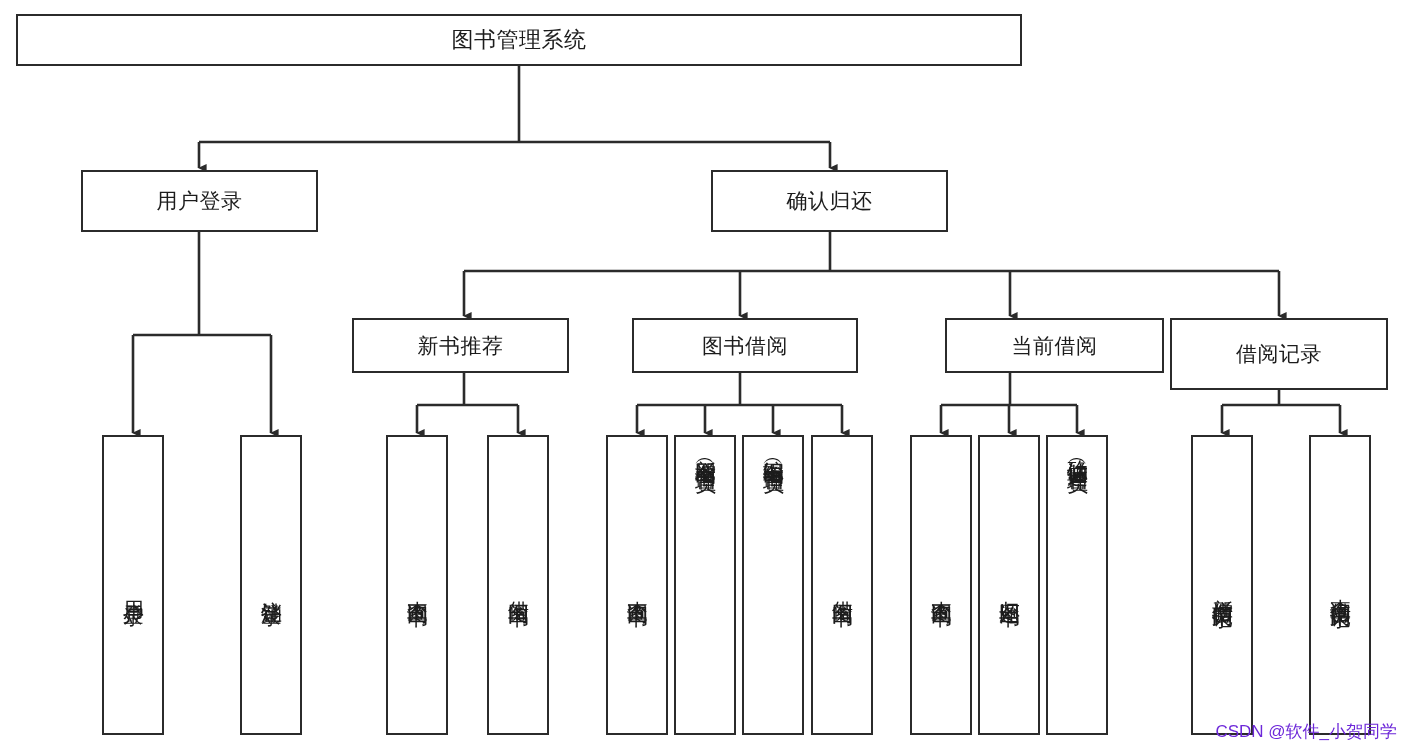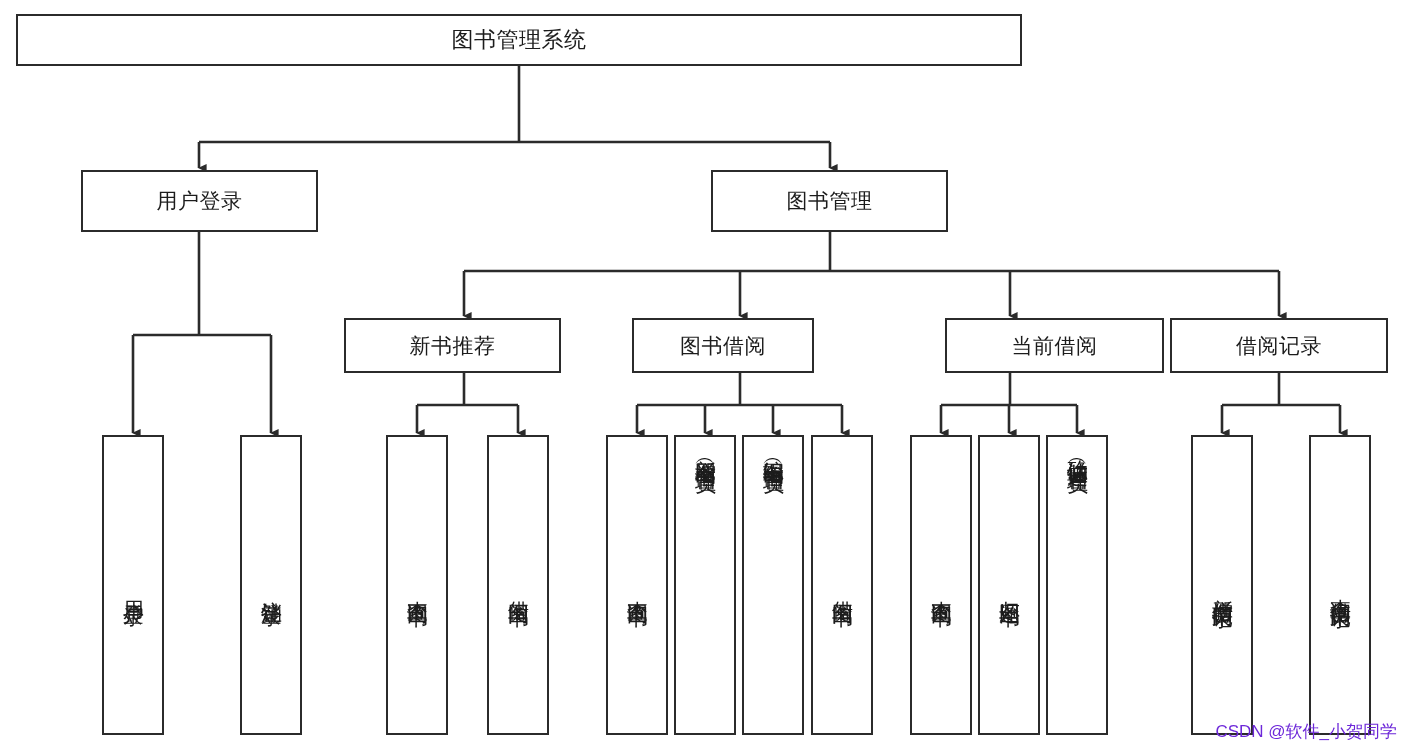--- a/index.html
+++ b/index.html
@@ -132,33 +132,33 @@
   </svg>
 
   <div class="node node-h node-root" style="left:16px; top:14px; width:1006px; height:52px;">
     <span>图书管理系统</span>
   </div>
 
   <div class="node node-h" style="left:81px; top:170px; width:237px; height:62px;">
     <span>用户登录</span>
   </div>
   <div class="node node-h" style="left:711px; top:170px; width:237px; height:62px;">
-    <span>图书管理</span>
-  </div>
-
-  <div class="node node-h" style="left:344px; top:318px; width:217px; height:55px;">
+    <span>确认归还</span>
+  </div>
+
+  <div class="node node-h" style="left:352px; top:318px; width:217px; height:55px;">
     <span>新书推荐</span>
   </div>
-  <div class="node node-h" style="left:632px; top:318px; width:182px; height:55px;justify-content:center;">
+  <div class="node node-h" style="left:632px; top:318px; width:226px; height:55px;justify-content:center;">
     <span>图书借阅</span>
   </div>
   <div class="node node-h" style="left:901px; top:318px; width:219px; height:55px;margin-left:44px;">
     <span>当前借阅</span>
   </div>
-  <div class="node node-h" style="left:1170px; top:318px; width:218px; height:55px;">
+  <div class="node node-h" style="left:1170px; top:318px; width:218px; height:72px;">
     <span>借阅记录</span>
   </div>
 
   <div class="node node-v center-v" style="left:102px; top:435px; width:62px; height:300px;">
     <span class="vlabel">用户登录</span>
   </div>
   <div class="node node-v center-v" style="left:240px; top:435px; width:62px; height:300px;">
     <span class="vlabel">注销登录</span>
   </div>
 

